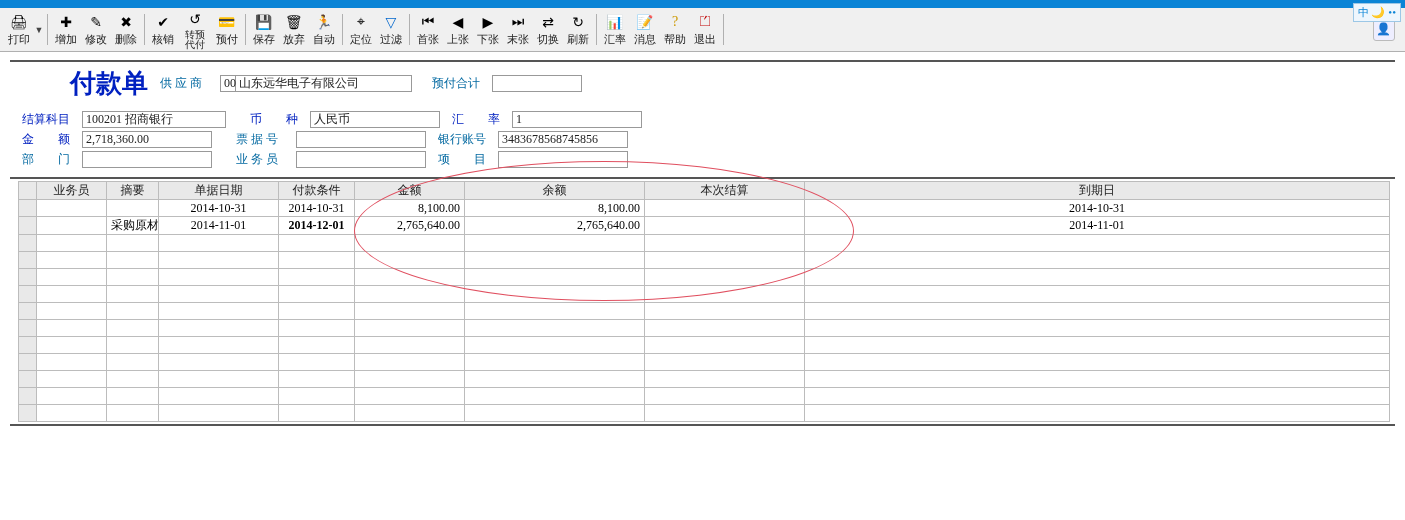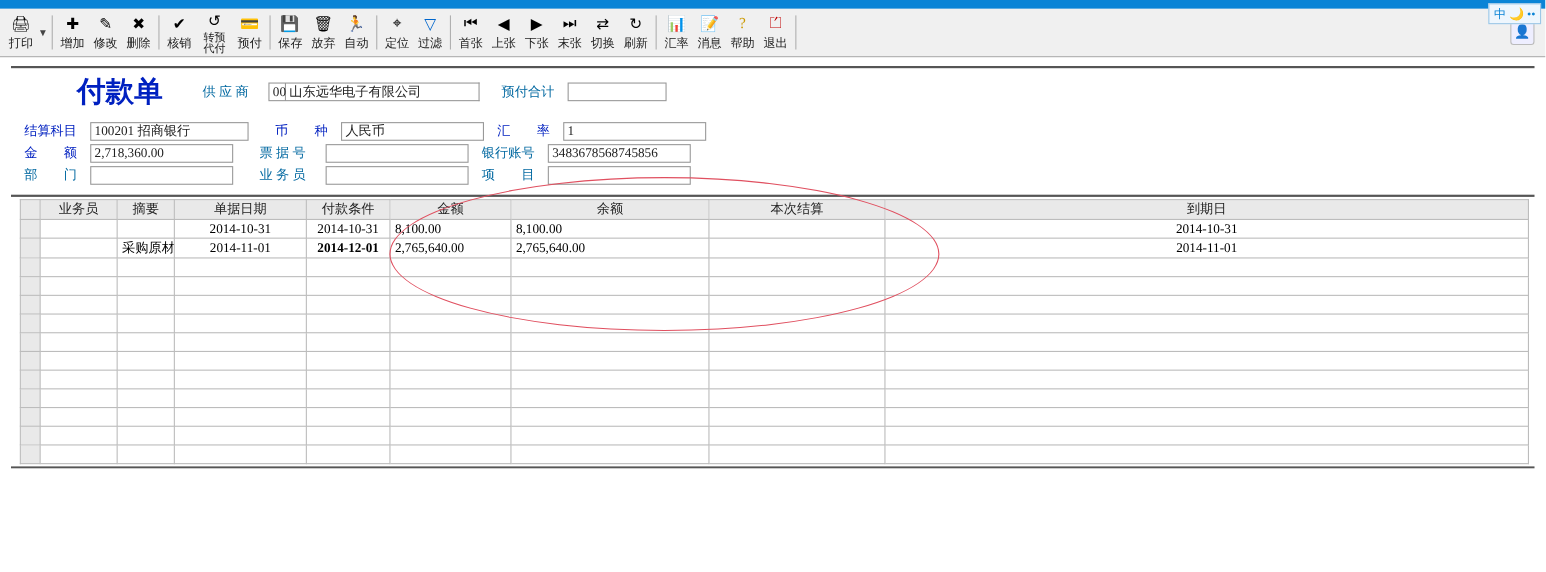--- a/index.html
+++ b/index.html
@@ -9,34 +9,34 @@
 .tbtn { display: flex; flex-direction: column; align-items: center; justify-content: center; width: 30px; height: 40px; margin: 0 0px; cursor: pointer; }
 .tbtn .ic { width: 18px; height: 18px; display: flex; align-items: center; justify-content: center; font-size: 14px; }
 .tbtn .lbl { font-size: 11px; margin-top: 1px; color: #222; }
 .sep { width: 1px; background: #b0b0b0; margin: 4px 3px; }
 .dd { width: 10px; display: flex; align-items: center; justify-content: center; color: #444; font-size: 9px; }
 .avatar-area { margin-left: auto; display: flex; align-items: center; padding-right: 6px; }
 .avatar-area .av { width: 22px; height: 22px; border: 1px solid #bbb; border-radius: 3px; background: #eef; display: flex; align-items: center; justify-content: center; }
 .content { padding: 8px 6px 0 6px; position: relative; }
 .content-border-top { border-top: 2px solid #555; margin-left: 4px; margin-right: 4px; }
 .title-row { display: flex; align-items: center; padding: 4px 0 8px 64px; }
-.bigtitle { font-size: 26px; color: #0020c0; font-family: "KaiTi","楷体",serif; font-weight: bold; margin-right: 36px; }
+.bigtitle { font-size: 26px; color: #0020c0; font-family: "KaiTi","楷体",serif; font-weight: bold; margin-right: 12px; }
 .lblb { color: #0020c0; font-size: 12px; margin-right: 6px; }
 .lbln { color: #0369a1; font-size: 12px; margin-right: 6px; }
 .fld { border: 1px solid #999; height: 17px; background: #fff; padding: 0 3px; display: inline-flex; align-items: center; font-size: 12px; color: #222; }
 .form-area { padding: 0 6px 8px 12px; border-bottom: 2px solid #555; margin: 0 4px; }
 .frow { display: flex; align-items: center; height: 20px; }
 .cell-lbl { width: 54px; text-align: left; }
 .grid-wrap { margin: 2px 4px 0 4px; position: relative; }
 table.grid { border-collapse: collapse; width: 1372px; margin-left: 8px; table-layout: fixed; }
 table.grid th, table.grid td { border: 1px solid #bcbcbc; height: 17px; font-size: 12px; padding: 0 4px; overflow: hidden; white-space: nowrap; }
 table.grid th { background: #e9e9e9; font-weight: normal; text-align: center; color: #222; }
 table.grid td { background: #fff; }
 .rh { width: 18px; background: #e9e9e9 !important; }
-.num { }
+.num { text-align: right; }
 .redring { position: absolute; border: 1px solid #e05060; border-radius: 50%; pointer-events: none; }
 .bottom-line { border-top: 2px solid #555; margin: 2px 4px 0 4px; }
 .status-cn { position:absolute; top:3px; right:4px; color:#0a84d6; font-size:11px; background:#eef6fd; border:1px solid #9cc7e6; padding:1px 4px; }
 </style>
 </head>
 <body>
 
 <div class="titlebar"></div>
 
 <div class="toolbar">

